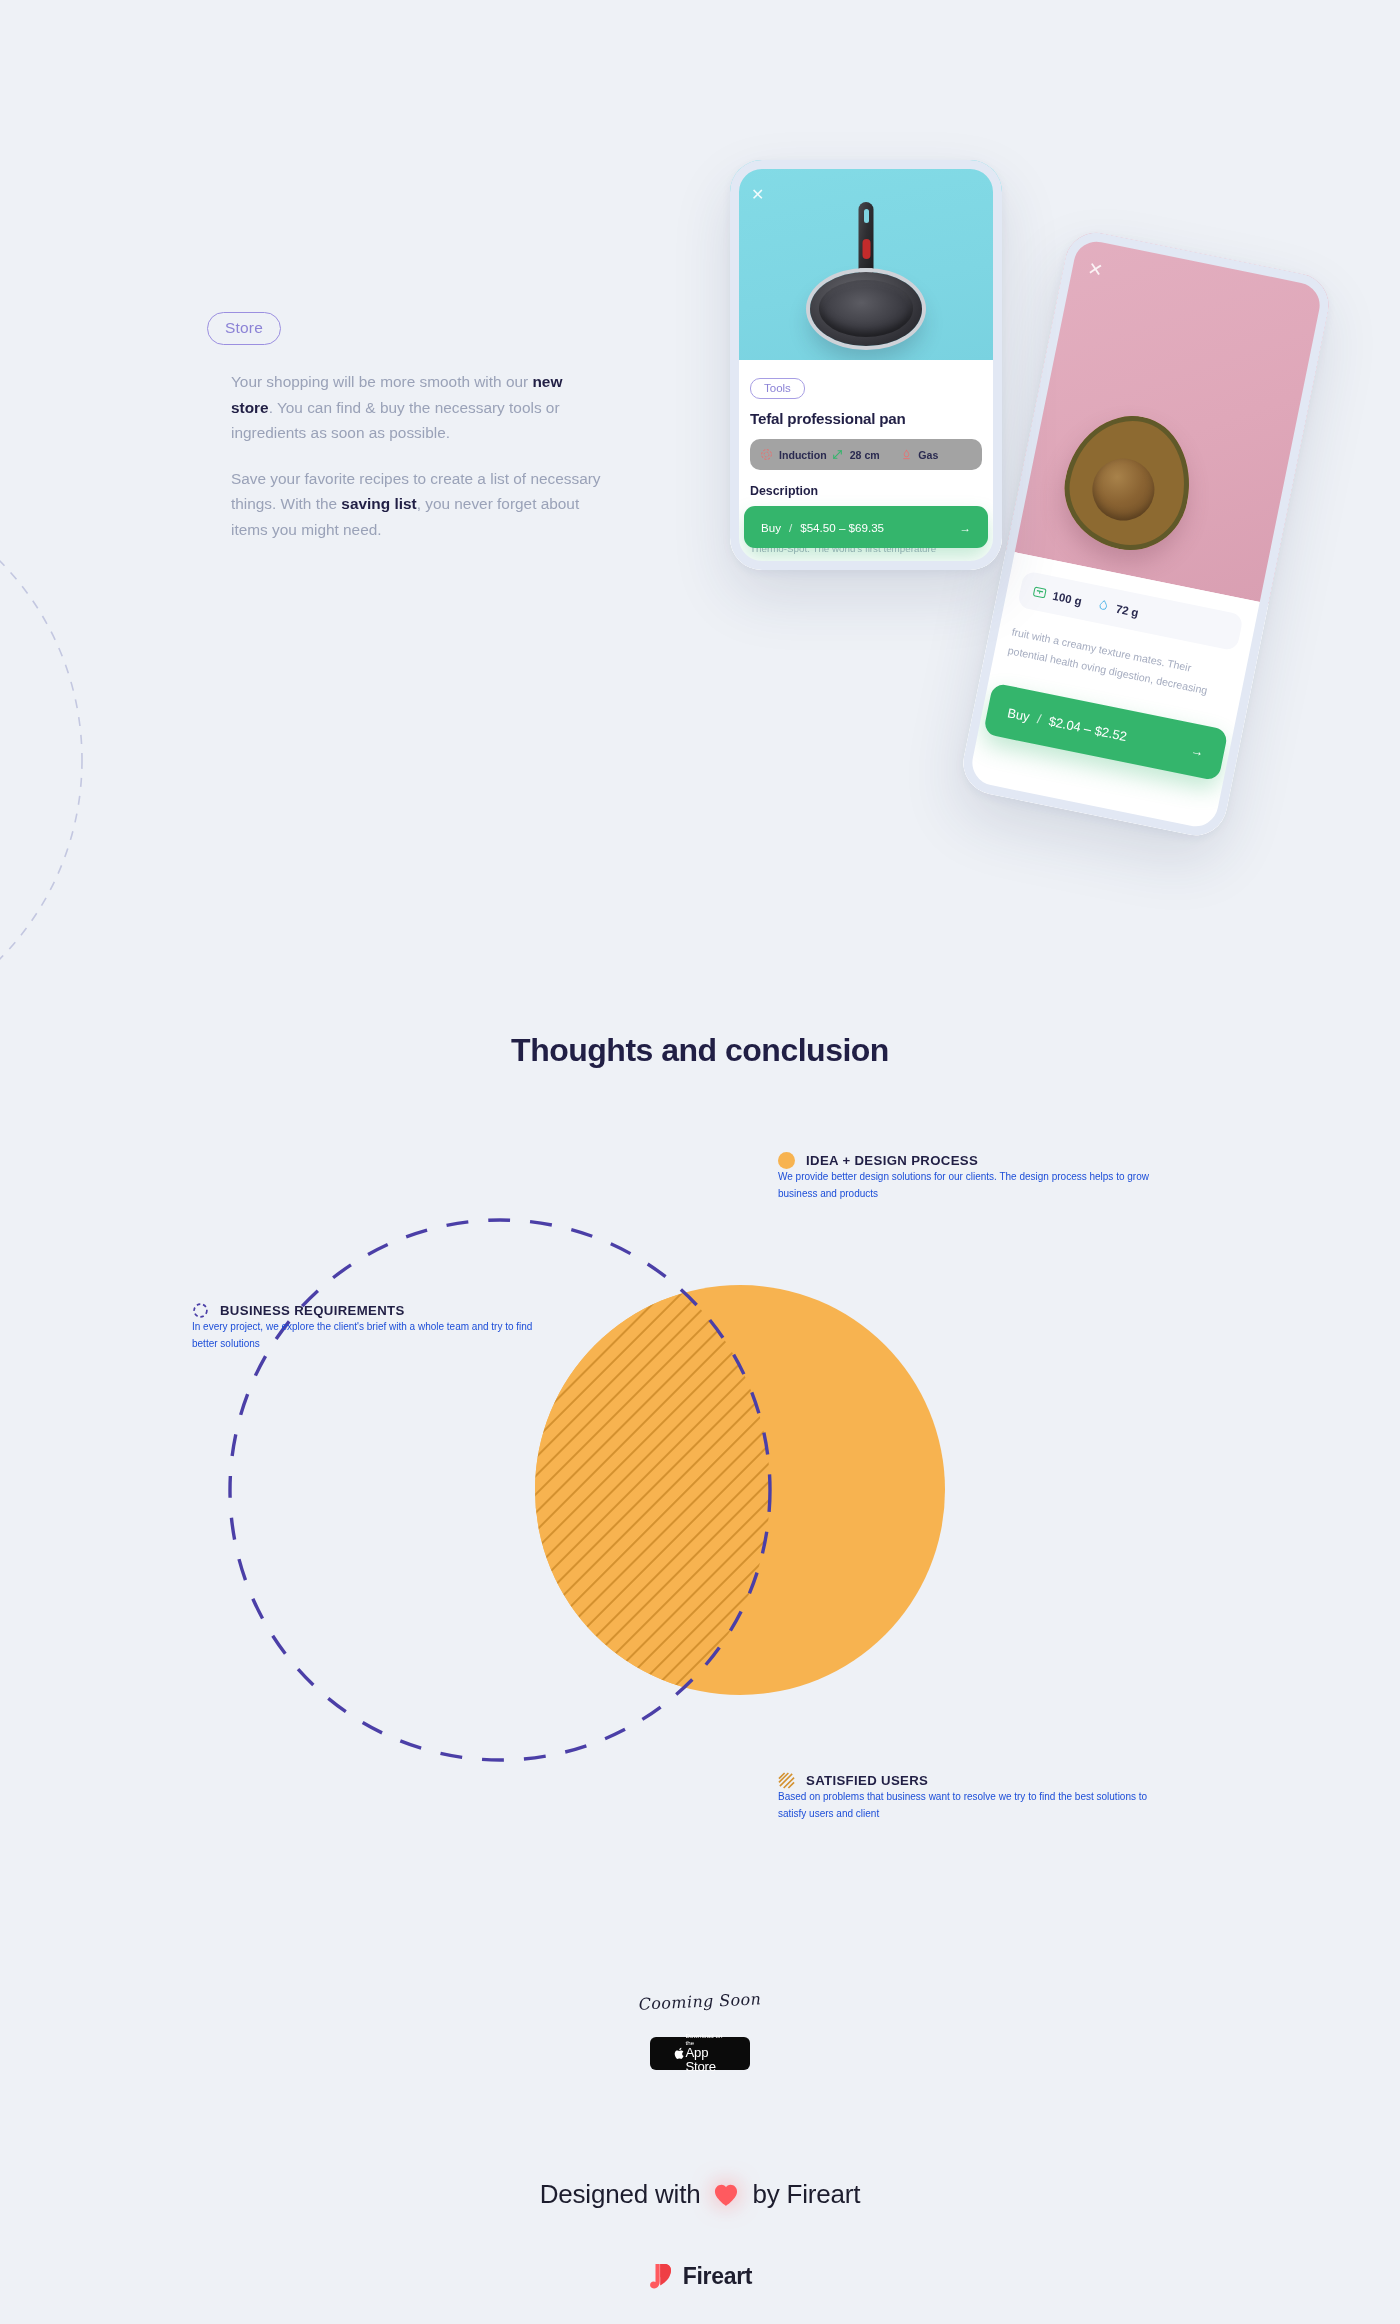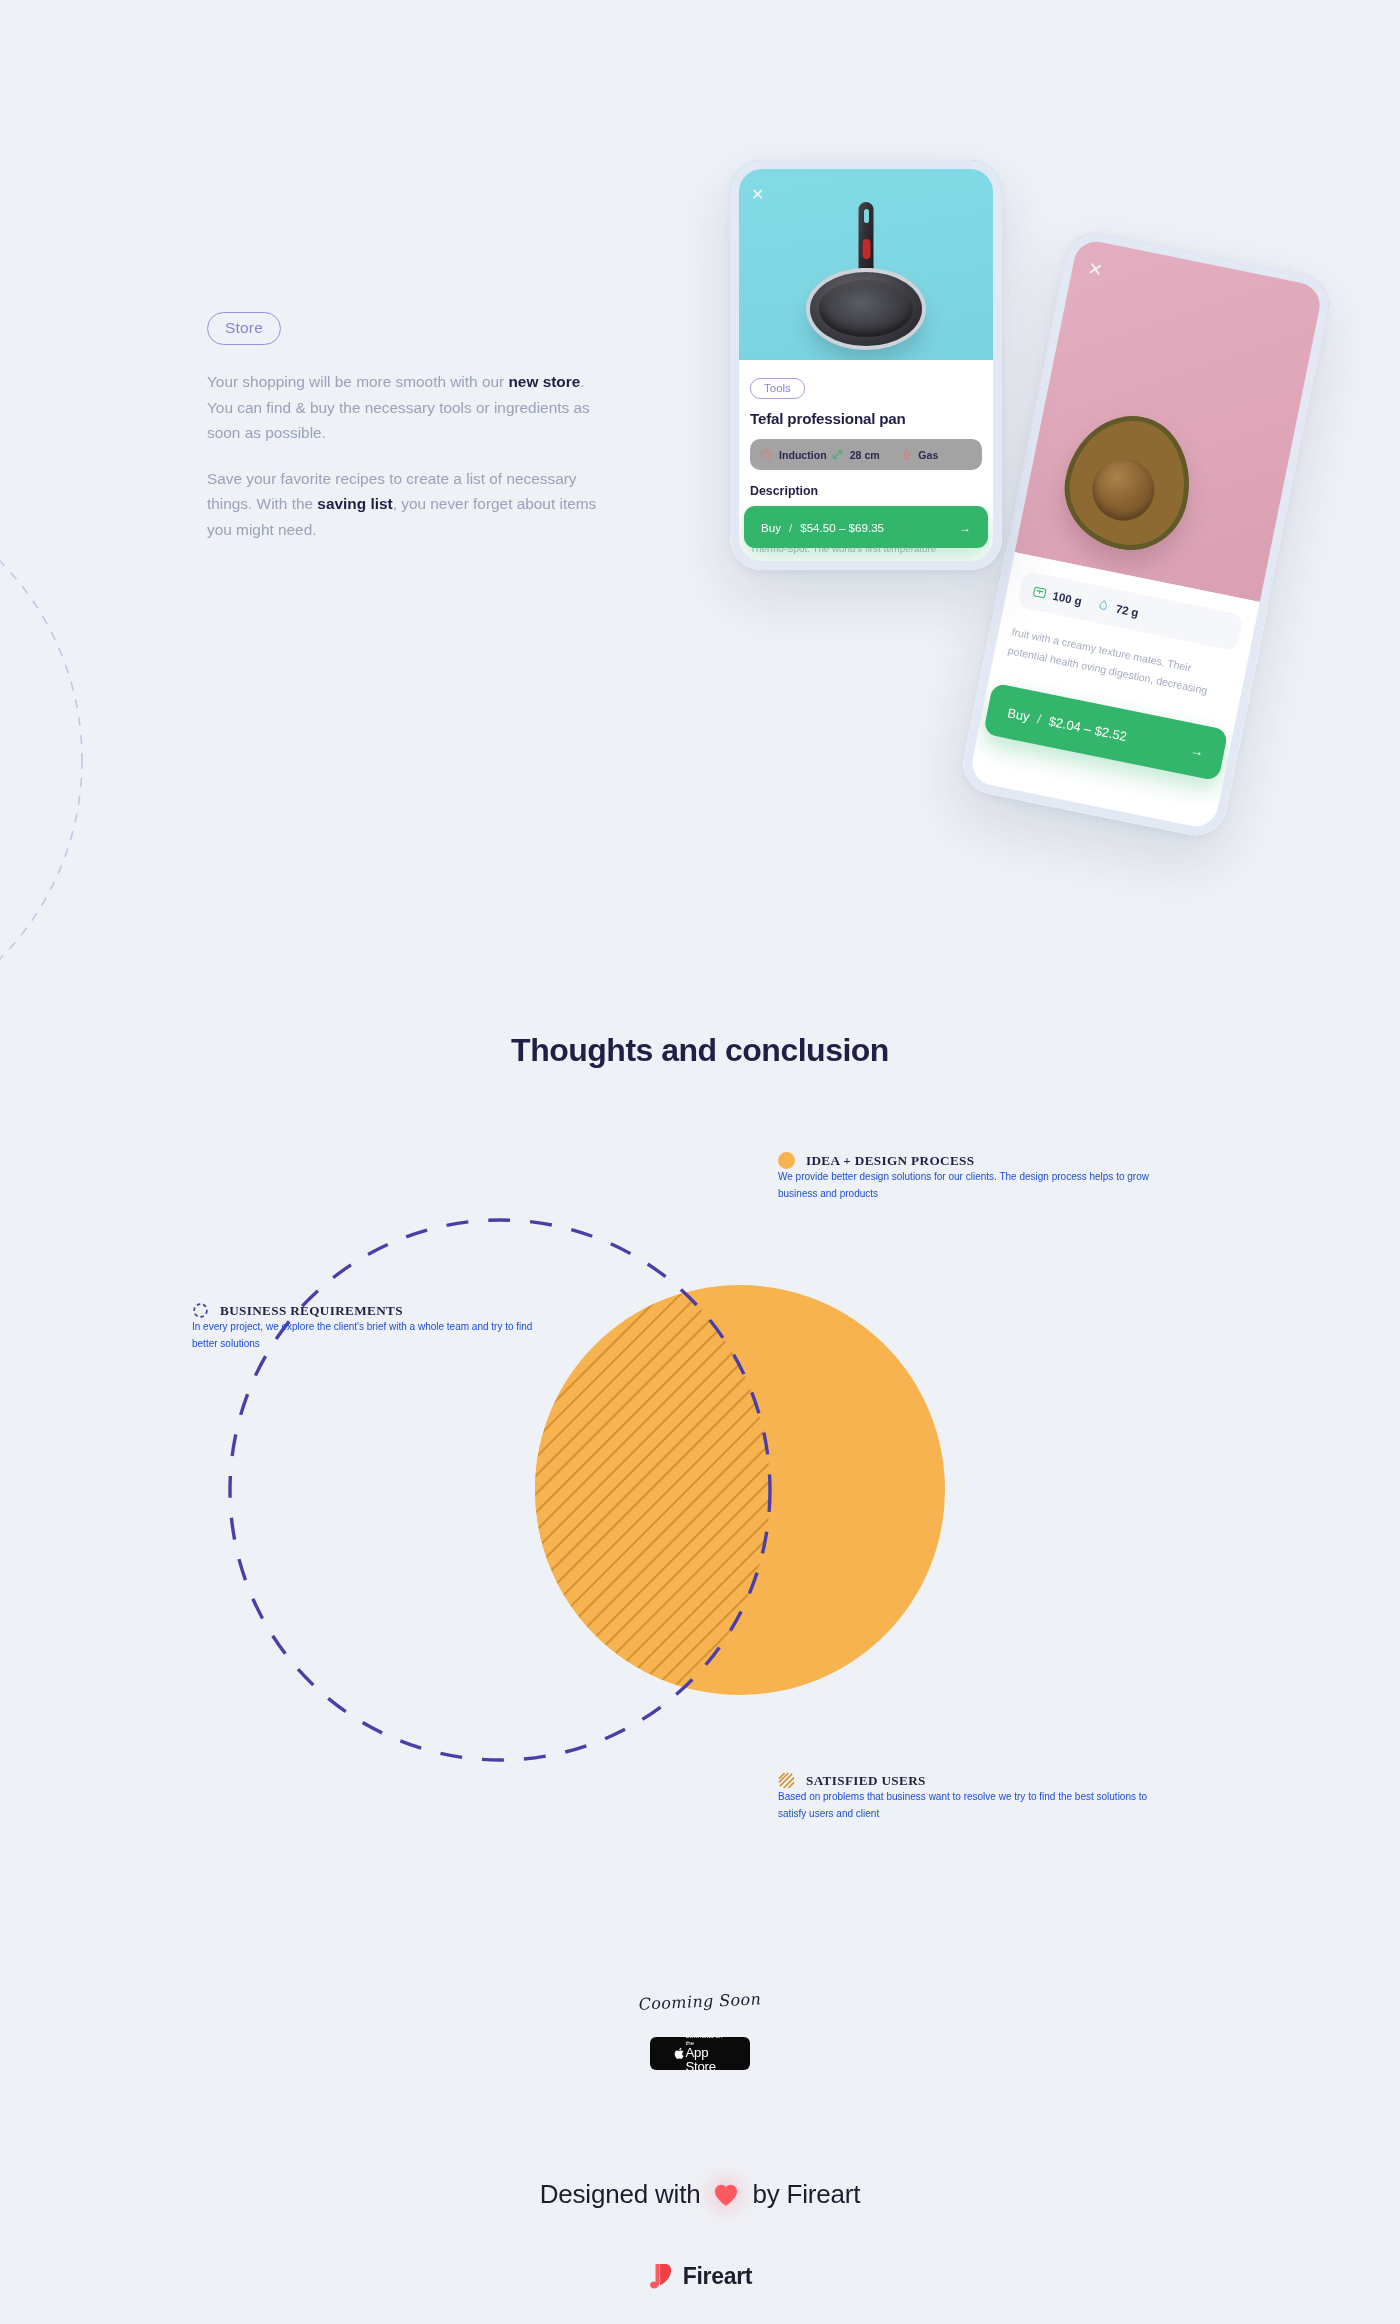--- a/index.html
+++ b/index.html
@@ -18,21 +18,21 @@
   
   .store-copy { position: absolute; left: 207px; top: 312px; width: 400px; }
   .pill {
     display: inline-block; border: 1.3px solid #9b8fe0; color: #8b82d6;
     border-radius: 40px; padding: 6px 17px 7px; font-size: 15.5px; letter-spacing: .2px;
   }
   .store-title {
     margin-top: 26px; font-size: 31.5px; font-weight: 700; color: #211f45;
     letter-spacing: -.4px; line-height: 1.22;
   }
-  .store-p { margin-top: 24px; font-size: 15.4px; line-height: 1.66; color: #9aa2b8; }
+  .store-p { margin-top: 24px; font-size: 15.4px; line-height: 1.66; color: #9aa2b8; margin-left: 24px; }
   .store-p.second { margin-top: 20px; }
   .store-p b { color: #211f45; font-weight: 700; }
 
   
   .phone-wrap { position: absolute; left: 0; top: 0; width: 1400px; height: 900px; }
 
   .phone {
     position: absolute; background: #fff; border-radius: 32px;
     box-shadow: 0 26px 60px rgba(40,52,94,.13), 0 3px 10px rgba(40,52,94,.06);
     overflow: hidden;
@@ -129,21 +129,21 @@
 
   
   .conc-title {
     position: absolute; left: 0; right: 0; top: 1032px; text-align: center;
     font-size: 32px; font-weight: 700; color: #211f45; letter-spacing: -.5px;
   }
   .venn { position: absolute; left: 170px; top: 1160px; width: 1060px; height: 660px; }
 
   .note { position: absolute; }
   .note-head { display: flex; align-items: center; gap: 11px; }
-  .note-head .t { font-size: 13.2px; font-weight: 700; color: #211f45; letter-spacing: .35px; font-family: Liberation Serif, serif; }
+  .note-head .t { font-size: 13.2px; font-weight: 700; color: #211f45; letter-spacing: .35px; }
   .note-body { font-size: 10px; line-height: 1.68; color: #1d4ed8; }
 
   .dot-amber { width: 17px; height: 17px; border-radius: 50%; background: #f7b350; flex: 0 0 auto; }
 
   .note-idea { left: 778px; top: 1152px; width: 400px; }
   .note-biz  { left: 192px; top: 1302px; width: 360px; }
   .note-sat  { left: 778px; top: 1772px; width: 400px; }
 
   
   .coming {

